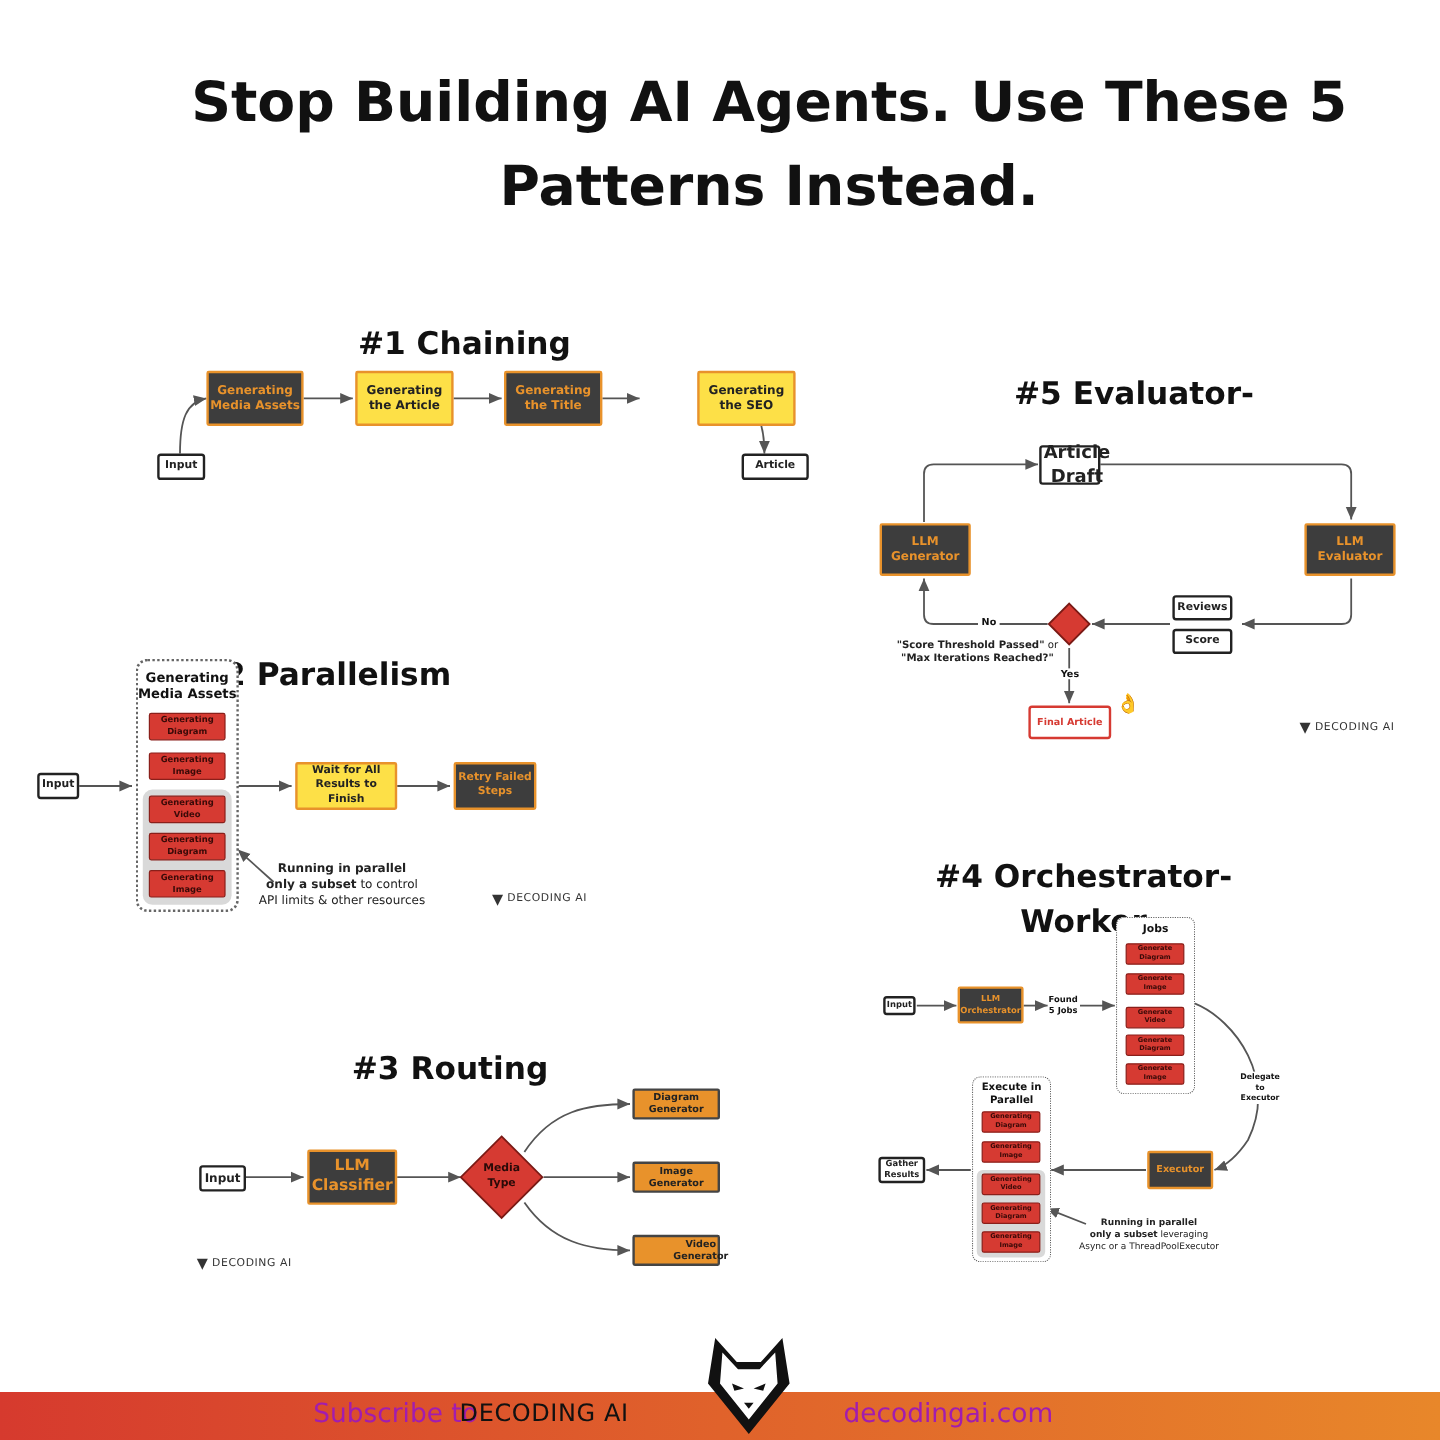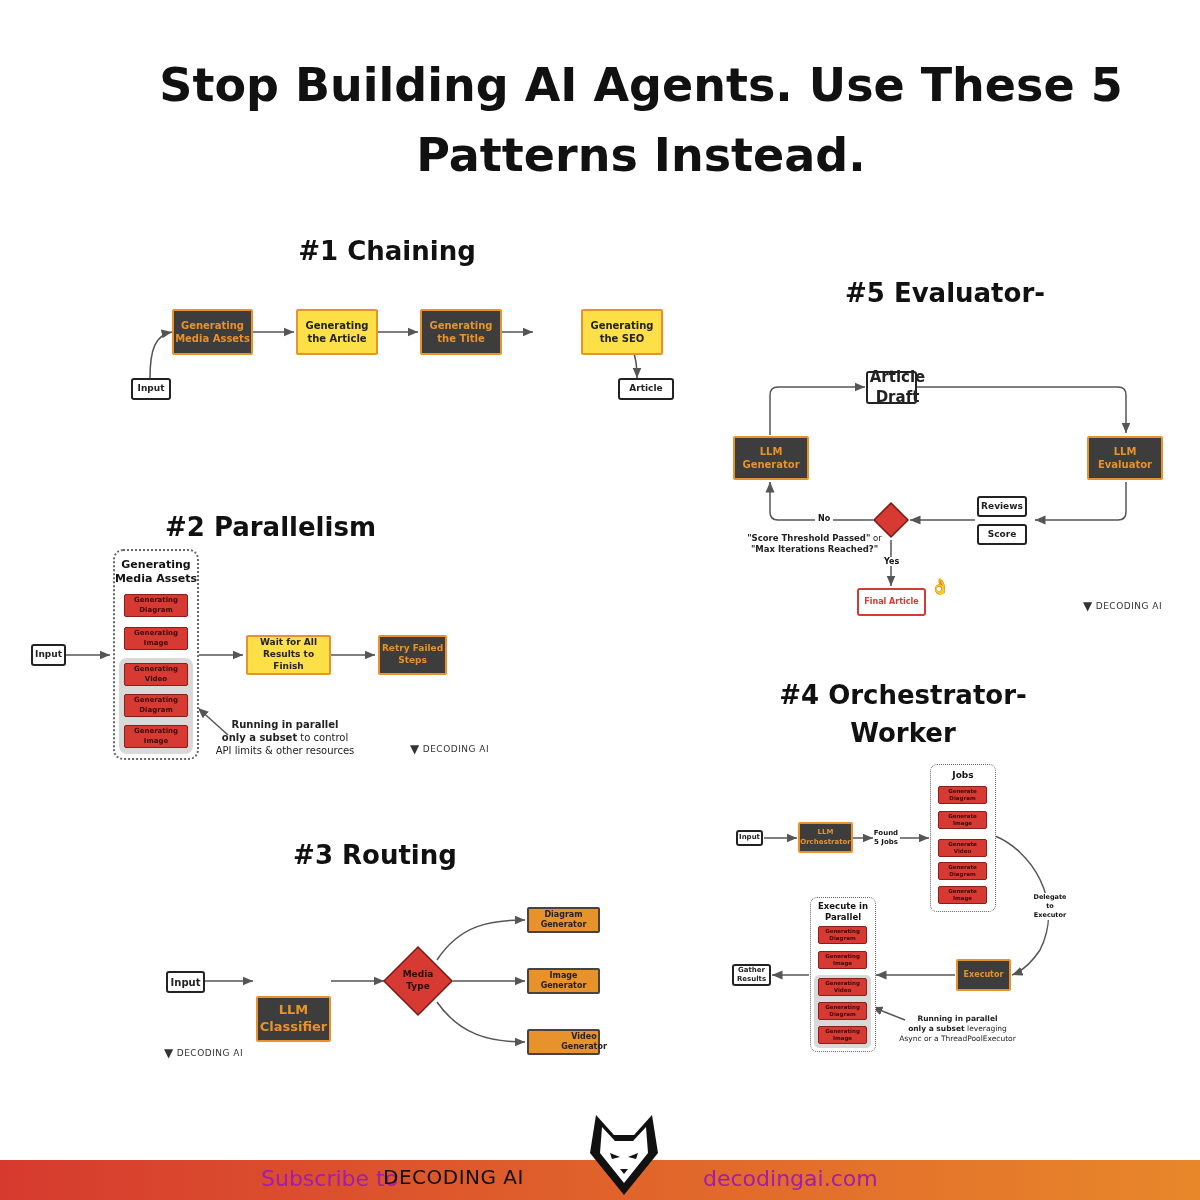--- a/index.html
+++ b/index.html
@@ -1,21 +1,21 @@
 <!DOCTYPE html>
 <html><head>
 <meta charset="utf-8">
 <style>
   html, body { margin:0; padding:0; }
   body { width:1200px; height:1200px; position:relative; background:#fff; overflow:hidden;
          font-family:"DejaVu Sans", sans-serif; color:#111; }
   .abs { position:absolute; }
   .title { position:absolute; left:0; top:50px; width:1200px; text-align:center; font-weight:bold;
            font-size:46px; line-height:70px; color:#111;padding-left:41px; }
-  .sec { position:absolute; font-weight:bold; font-size:26px; color:#111; text-align:center; line-height:38px; }
+  .sec { position:absolute; font-weight:bold; font-size:26px; color:#111; text-align:center; line-height:38px;margin-top:36px; }
   .box { position:absolute; box-sizing:border-box; display:flex; align-items:center; justify-content:center;
          text-align:center; font-weight:bold; line-height:1.3; }
   .dark { background:#3d3d3d; border:2px solid #e8922b; color:#e8922b; border-radius:2px; }
   .white-o { background:#fde047; border:2px solid #e8922b; color:#222; border-radius:2px; }
   .white-k { background:#fff; border:2px solid #222; color:#222; border-radius:3px; }
   .orange { background:#e8922b; border:2px solid #444; color:#222; border-radius:2px; }
   .red { background:#d63a32; border:1px solid #8a1f1a; color:#3a0a08; border-radius:2px; }
   .redout { background:#fff; border:2px solid #d63a32; color:#d63a32; border-radius:3px; }
   .dotted { position:absolute; box-sizing:border-box; border:2px dotted #666; border-radius:10px; background:#fff; }
   .grey { position:absolute; background:#d9d9d9; border-radius:8px; }
@@ -104,21 +104,21 @@
   <div><b>only a subset</b><span> to control</span></div>
   <div>API limits &amp; other resources</div>
 </div>
 <div class="logo" style="left:410px;top:742px;">
   <span style="font-size:12px;">▼</span>
   <span>DECODING AI</span>
 </div>
 
 <div class="sec" style="left:250px;top:836px;width:250px;">#3 Routing</div>
 <div class="box white-k" style="left:166px;top:971px;width:39px;height:22px;font-size:10px;">Input</div>
-<div class="box dark" style="left:256px;top:958px;width:75px;height:46px;font-size:13px;margin-top:38px;">LLM Classifier</div>
+<div class="box dark" style="left:256px;top:958px;width:75px;height:46px;font-size:13px;">LLM Classifier</div>
 <div class="box" style="left:392px;top:966px;width:52px;height:30px;font-size:9px;color:#2a0a08;">Media Type</div>
 <div class="box orange" style="left:527px;top:907px;width:73px;height:26px;font-size:8px;">Diagram Generator</div>
 <div class="box orange" style="left:527px;top:968px;width:73px;height:26px;font-size:8px;">Image Generator</div>
 <div class="box orange" style="left:527px;top:1029px;width:73px;height:26px;font-size:8px;padding-left:41px;">Video Generator</div>
 <div class="logo" style="left:164px;top:1046px;">
   <span style="font-size:12px;">▼</span>
   <span>DECODING AI</span>
 </div>
 
 <div class="sec" style="left:820px;top:274px;width:250px;">

